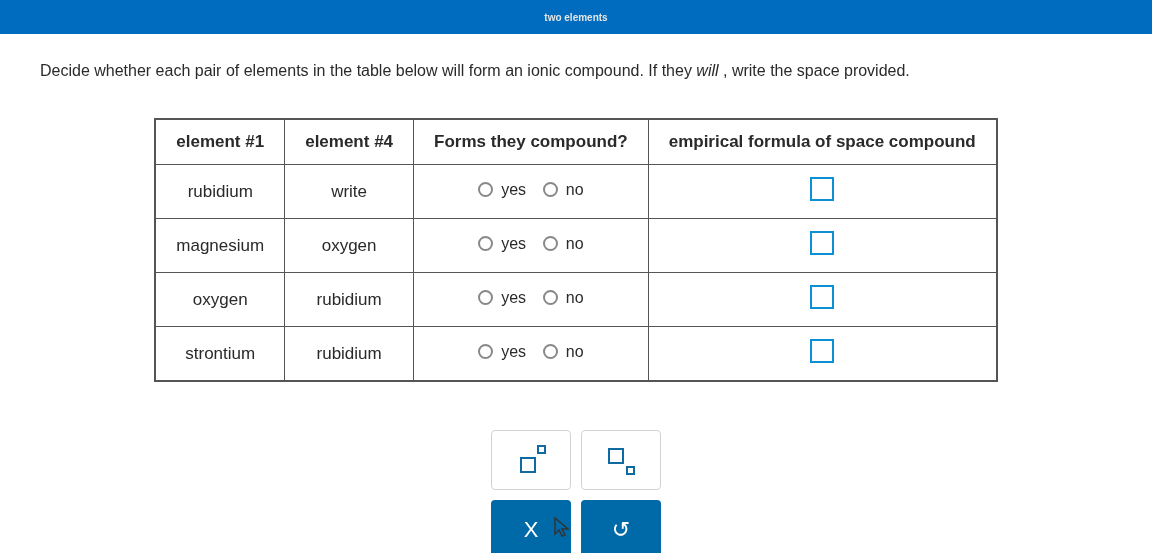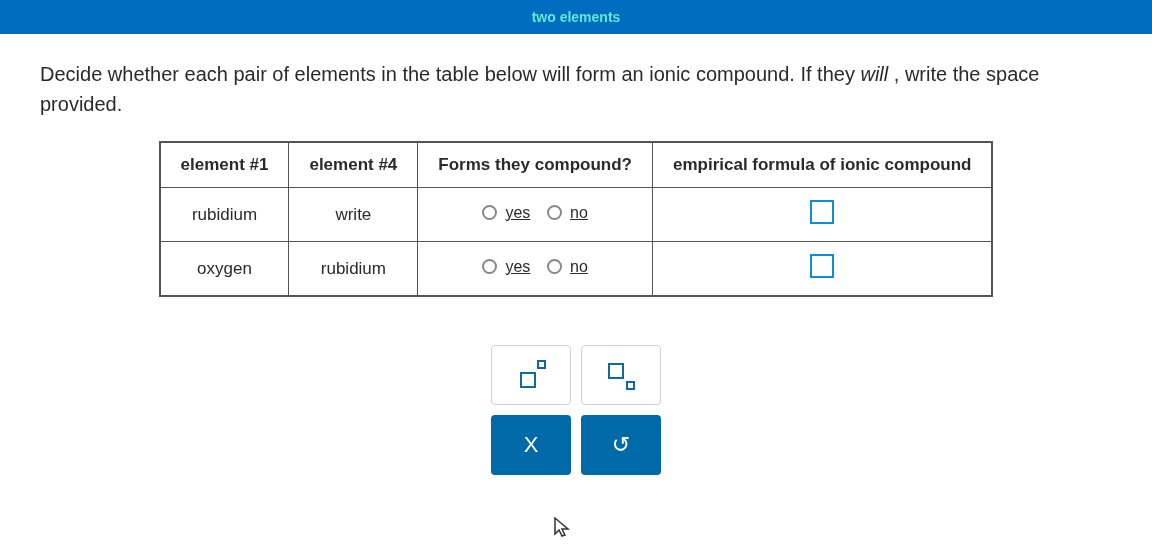--- a/index.html
+++ b/index.html
@@ -6,39 +6,39 @@
     body {
       font-family: Arial, Helvetica, sans-serif;
       background: #f4f4f4;
       width: 1152px;
       height: 553px;
       overflow: hidden;
     }
     .top-bar {
       background: #006cbf;
       height: 34px;
-      color: #5eead4;
+      color: #e5e5e5;
       display: flex;
       align-items: center;
       padding: 0 16px;
-      font-size: 14px;
+      font-size: 10px;
       justify-content: center;
     }
     .top-bar-text {
       font-weight: 600;
     }
     .content {
       padding: 25px 40px 0 40px;
       background: #ffffff;
       height: calc(100% - 34px);
     }
     .instruction {
-      font-size: 20px;
+      font-size: 16px;
       color: #2a2a2a;
-      margin-bottom: 22px;
+      margin-bottom: 35px;
       line-height: 1.5;
       font-style: normal;
     }
     .instruction .italic {
       font-style: italic;
     }
     .main-row {
       display: flex;
       gap: 40px;
       align-items: center;
@@ -71,21 +71,20 @@
     .radio-circle {
       width: 15px;
       height: 15px;
       border: 2px solid #888;
       border-radius: 50%;
       display: inline-block;
     }
     .radio-label {
       font-size: 16px;
       color: #2a2a2a;
-      text-decoration: underline;
     }
     .formula-box {
       width: 24px;
       height: 24px;
       border: 2px solid #0b90d6;
       background: #fff;
       display: inline-block;
     }
     .tool-panel {
       display: grid;
@@ -183,21 +182,21 @@
     <span>, write the space provided.</span>
   </p>
 
   <div class="main-row">
     <table>
       <thead>
         <tr>
           <th>element #1</th>
           <th>element #4</th>
           <th>Forms they compound?</th>
-          <th>empirical formula of ionic compound</th>
+          <th>empirical formula of space compound</th>
         </tr>
       </thead>
       <tbody>
         <tr>
           <td>rubidium</td>
           <td>write</td>
           <td class="radio-cell">
             <span class="radio-group">
               <span class="radio-circle"></span>
               <span class="radio-label">yes</span>
@@ -205,21 +204,55 @@
             <span class="radio-group">
               <span class="radio-circle"></span>
               <span class="radio-label">no</span>
             </span>
           </td>
           <td>
             <span class="formula-box"></span>
           </td>
         </tr>
         <tr>
+          <td>magnesium</td>
           <td>oxygen</td>
+          <td class="radio-cell">
+            <span class="radio-group">
+              <span class="radio-circle"></span>
+              <span class="radio-label">yes</span>
+            </span>
+            <span class="radio-group">
+              <span class="radio-circle"></span>
+              <span class="radio-label">no</span>
+            </span>
+          </td>
+          <td>
+            <span class="formula-box"></span>
+          </td>
+        </tr>
+        <tr>
+          <td>oxygen</td>
+          <td>rubidium</td>
+          <td class="radio-cell">
+            <span class="radio-group">
+              <span class="radio-circle"></span>
+              <span class="radio-label">yes</span>
+            </span>
+            <span class="radio-group">
+              <span class="radio-circle"></span>
+              <span class="radio-label">no</span>
+            </span>
+          </td>
+          <td>
+            <span class="formula-box"></span>
+          </td>
+        </tr>
+        <tr>
+          <td>strontium</td>
           <td>rubidium</td>
           <td class="radio-cell">
             <span class="radio-group">
               <span class="radio-circle"></span>
               <span class="radio-label">yes</span>
             </span>
             <span class="radio-group">
               <span class="radio-circle"></span>
               <span class="radio-label">no</span>
             </span>

